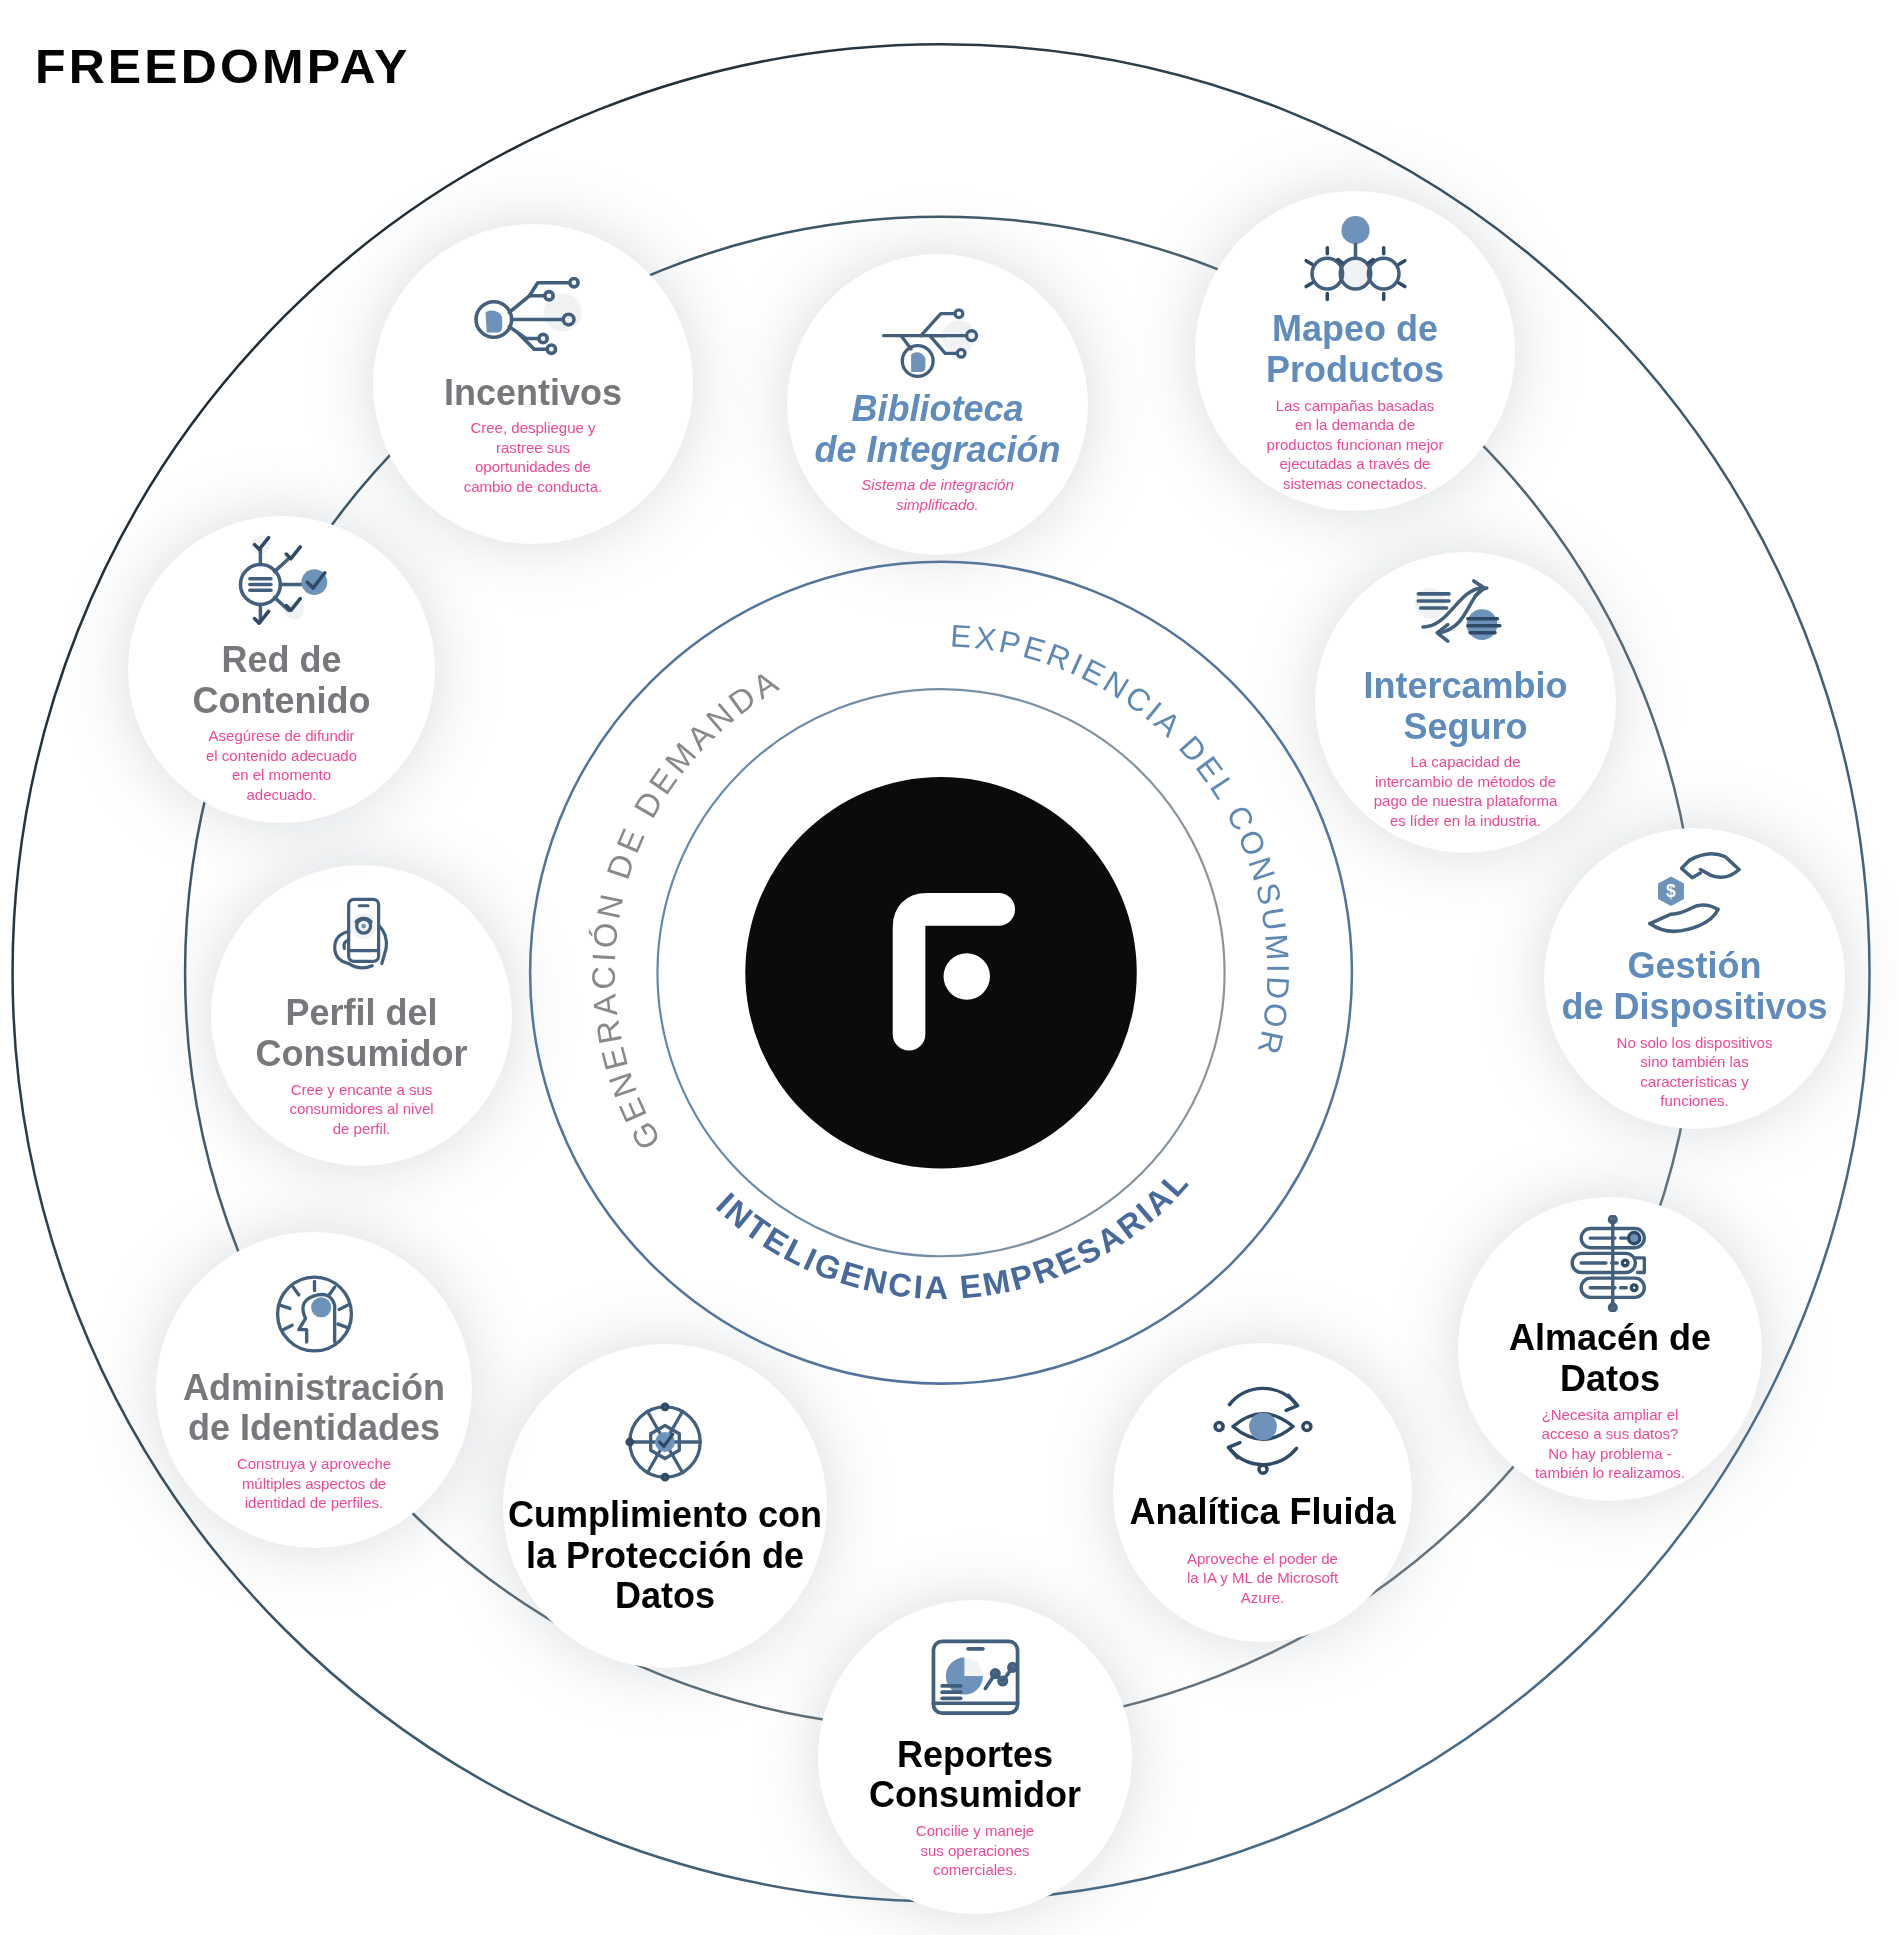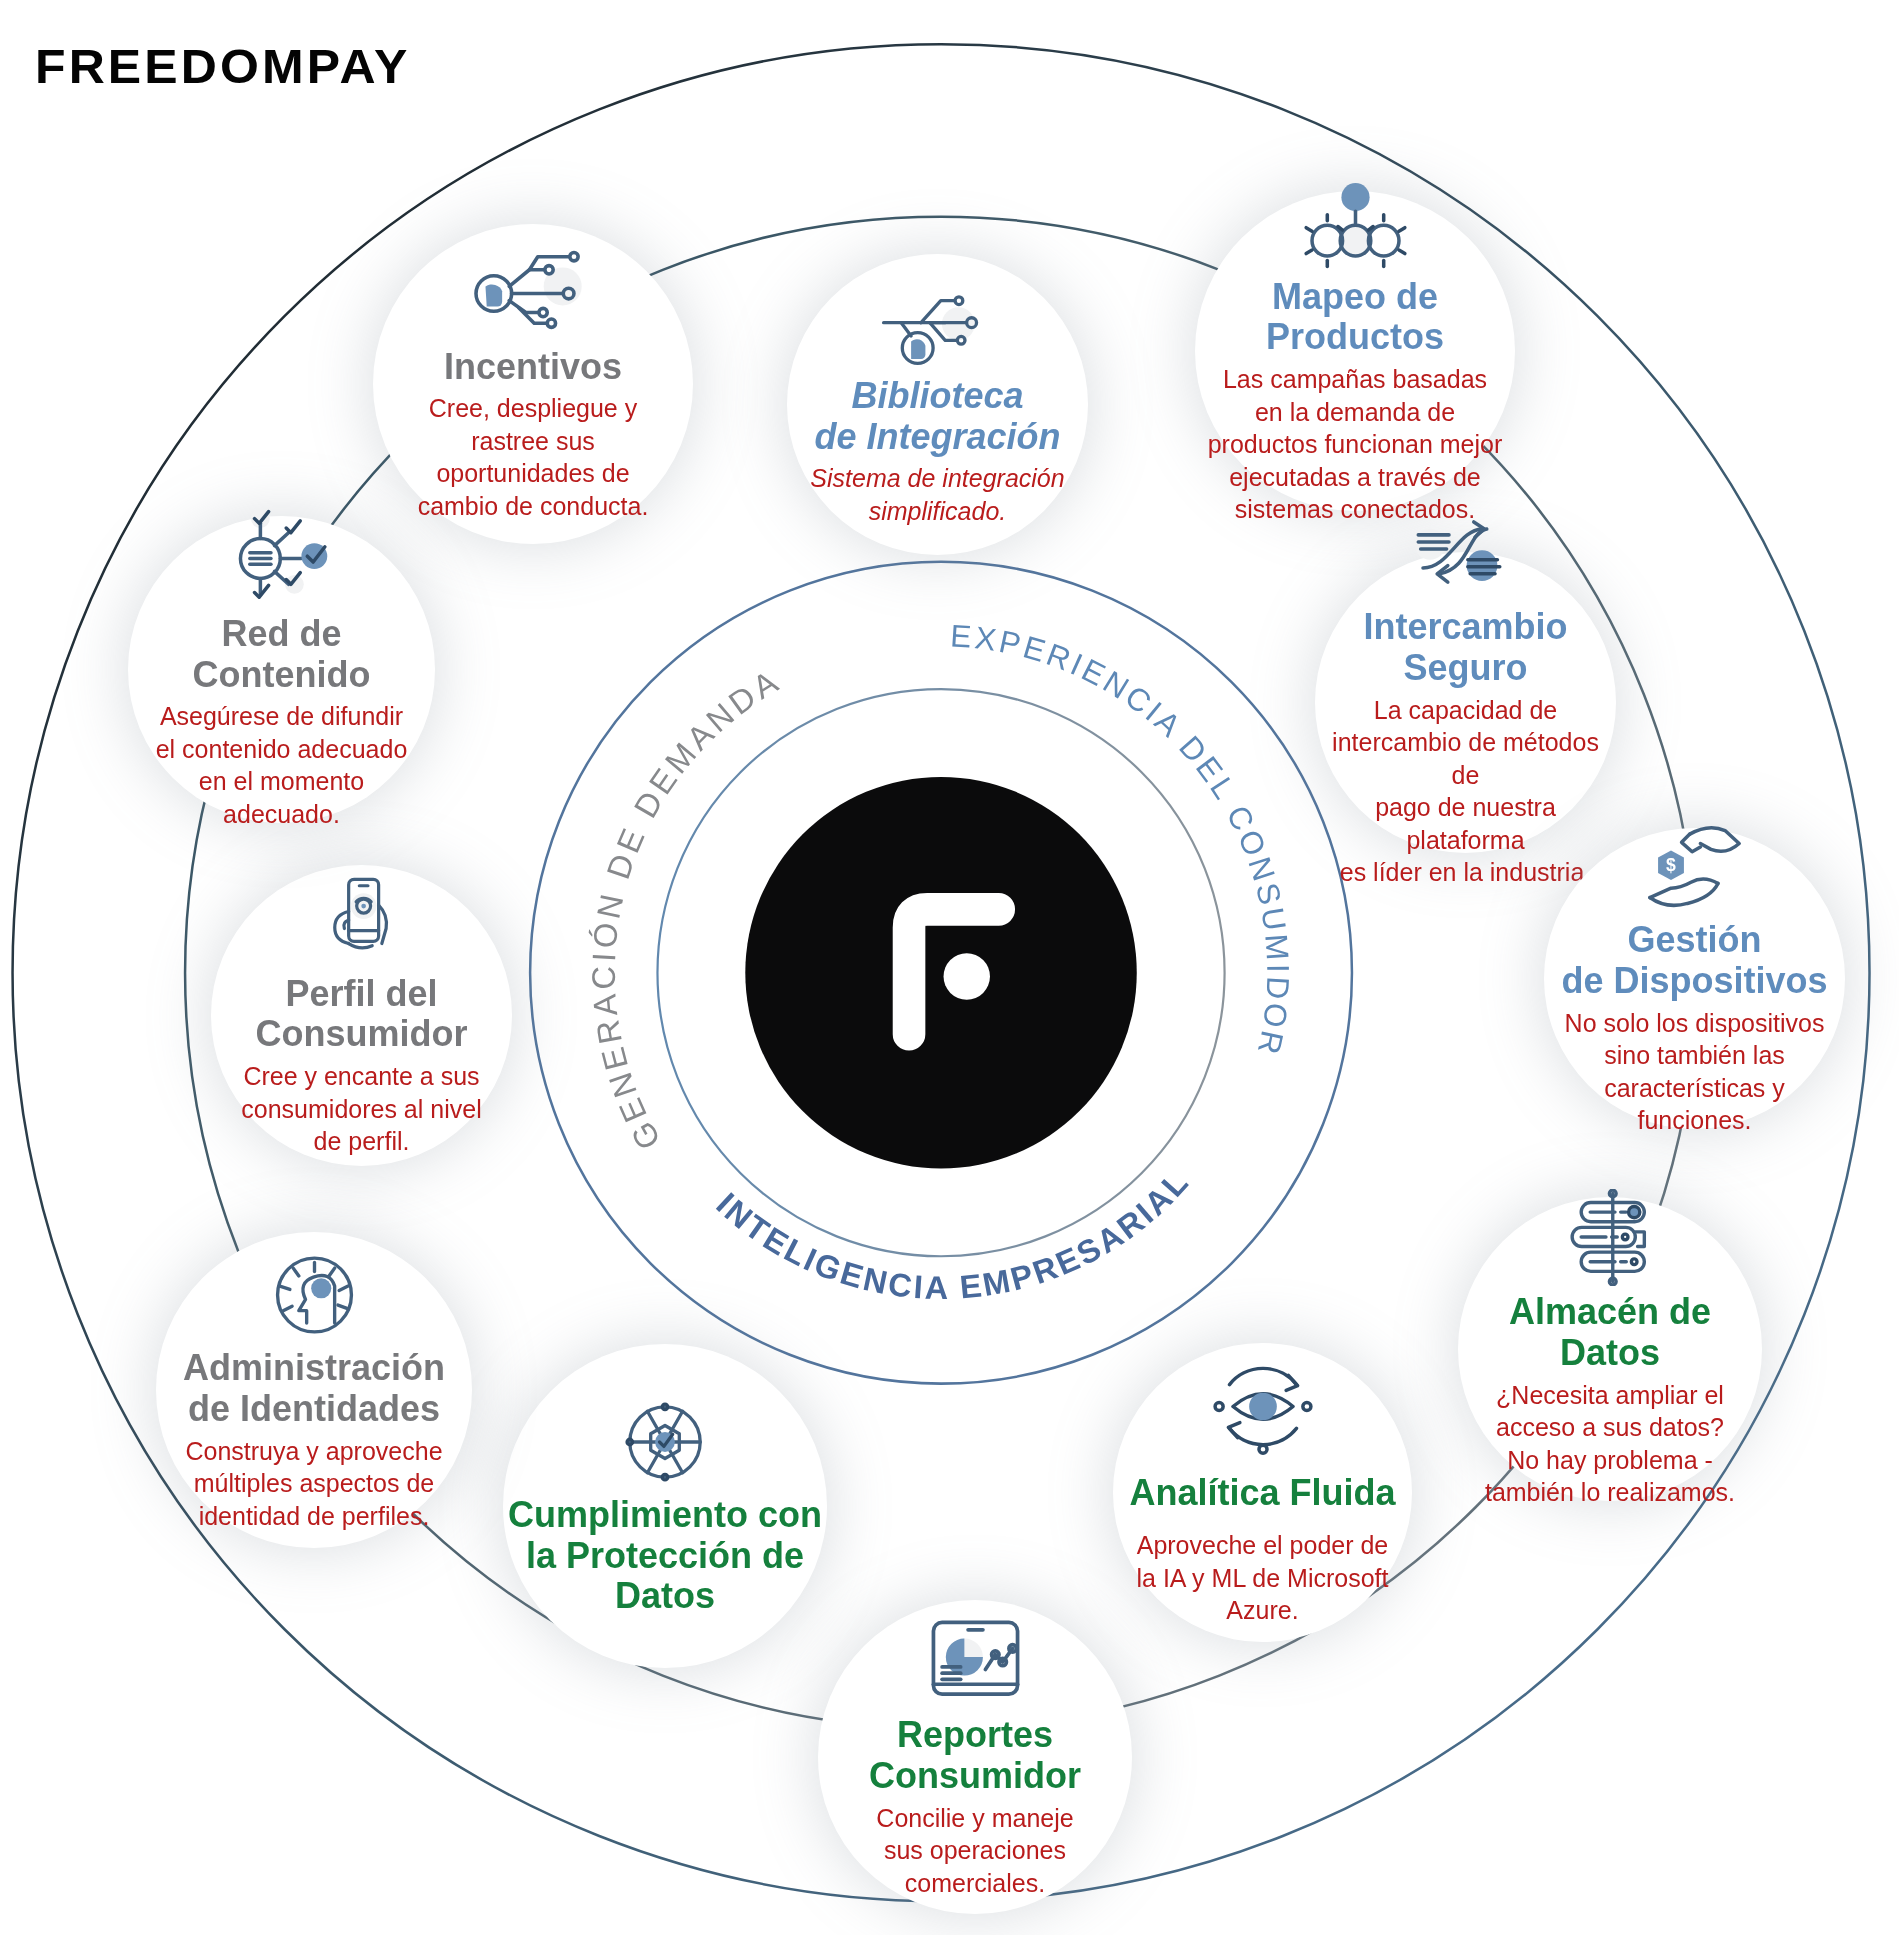--- a/index.html
+++ b/index.html
@@ -20,23 +20,23 @@
     display:flex;flex-direction:column;align-items:center;justify-content:center;
     text-align:center;
   }
   .node .icon{flex:0 0 auto;margin-bottom:6.3px;}
   .node .icon svg{display:block;}
   .title{
     font-weight:700;font-size:36px;line-height:1.13;white-space:pre-line;
   }
   .tc-gray{color:#77787b;}
   .tc-blue{color:#5f8cbc;}
-  .tc-deep{color:#15803d;}
+  .tc-deep{color:#000000;}
   .body{
-    font-size:25px;line-height:1.3;color:#b91c1c;white-space:pre-line;margin-top:5px;
+    font-size:15px;line-height:1.3;color:#ec4899;white-space:pre-line;margin-top:5px;
   }
   .ic{stroke:#42607e;stroke-width:3;fill:none;stroke-linecap:round;stroke-linejoin:round;}
   .icfill{fill:#6d93ba;stroke:none;}
   .icblob{fill:#f1f2f3;stroke:none;}
   .icdark{stroke:#2e4a66;stroke-width:3;fill:none;stroke-linecap:round;stroke-linejoin:round;}
 </style>
 </head>
 <body>
 
 <div class="stage">

